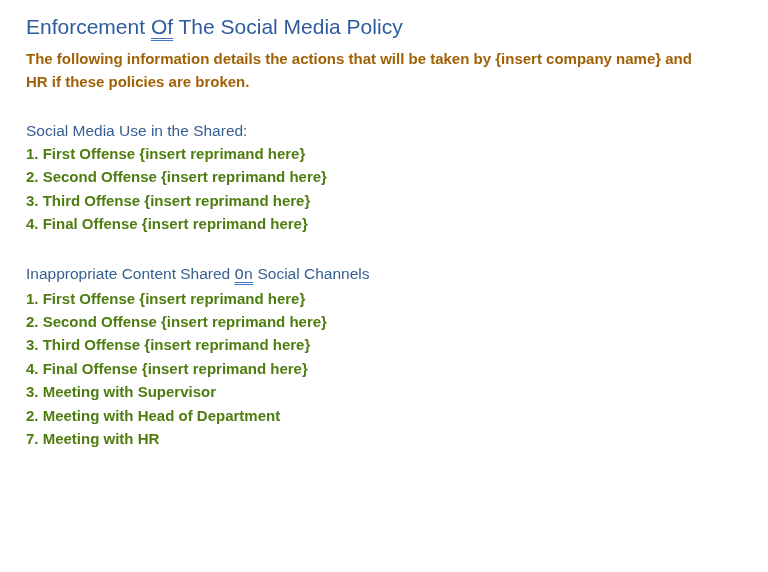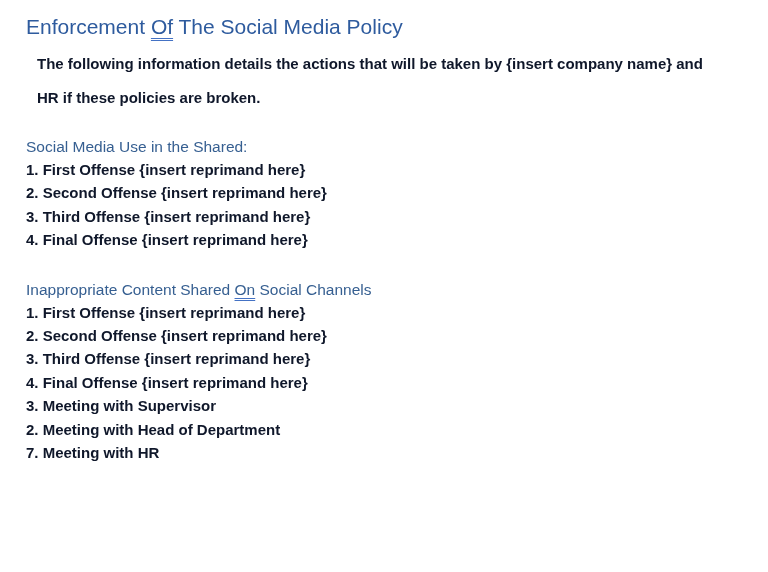--- a/index.html
+++ b/index.html
@@ -21,45 +21,45 @@
     color: #2e5b9e;
     white-space: nowrap;
   }
   .u-double {
     text-decoration-line: underline;
     text-decoration-style: double;
     text-decoration-color: #4472c4;
     text-decoration-thickness: 1px;
     text-underline-offset: 4px;
   }
-  h2 .u-double { text-underline-offset: 3px; }
+  h2 .u-double { text-underline-offset: 3px; font-family: Liberation Mono, monospace; }
   .body-text {
-    margin: 11px;
+    margin: 0;
     font-size: 15px;
     line-height: 23px;
     font-weight: 700;
-    color: #0f172a;
+    color: #a16207;
   }
   .one-line { white-space: nowrap; }
   h2 {
     margin: 0;
     font-size: 15.5px;
     line-height: 23px;
     font-weight: 400;
     color: #365f91;
     white-space: nowrap;
   }
   .mt-sect { margin-top: 26px; }
   .mt-list { margin-top: 22px; }
   .list { margin: 0; }
   .list-item {
     font-size: 15px;
     line-height: 23.4px;
     font-weight: 700;
-    color: #0f172a;
+    color: #4d7c0f;
     white-space: nowrap;
   }
 </style>
 </head>
 <body>
 
 <div class="doc">
 
   <h1><span>Enforcement </span><span class="u-double">Of</span><span> The Social Media Policy</span></h1>
 

